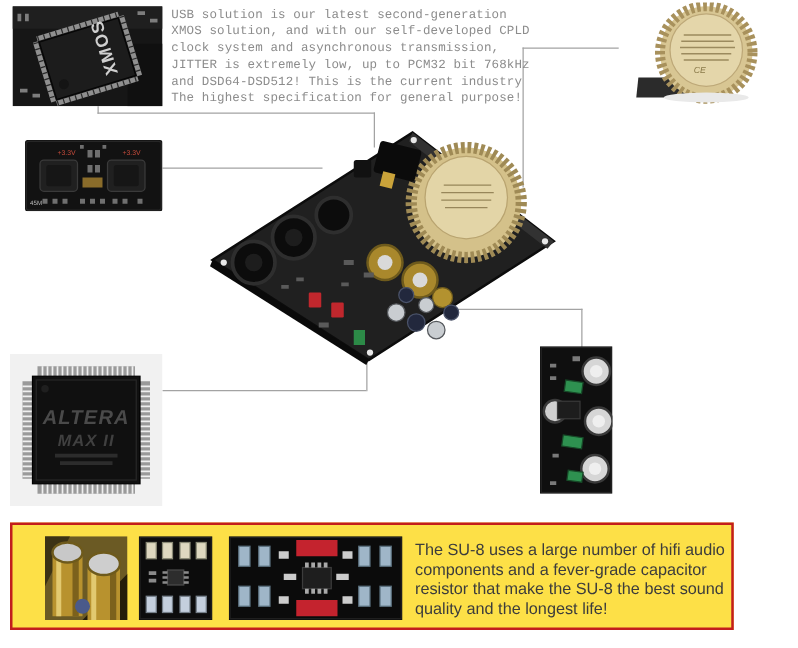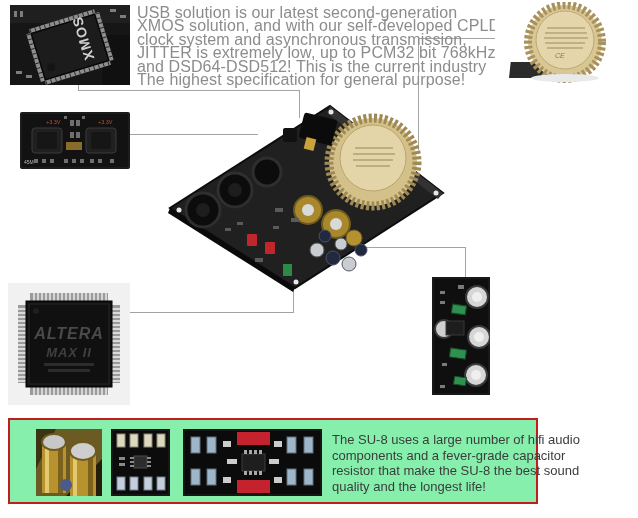--- a/index.html
+++ b/index.html
@@ -1,24 +1,24 @@
 <!DOCTYPE html>
 <html><head>
 <meta charset="utf-8">
 <style>
   html,body{margin:0;padding:0;}
   body{width:638px;height:518px;background:#ffffff;overflow:hidden;
        font-family:"Liberation Sans","DejaVu Sans",sans-serif;}
   #stage{position:relative;width:638px;height:518px;background:#fff;}
-  .txt{position:absolute;white-space:pre;color:#8c8c8c;font-size:16px;
-       line-height:13.4px;letter-spacing:0.1px;}
+  .txt{position:absolute;white-space:pre;color:#8c8c8c;font-size:10px;
+       line-height:13.4px;letter-spacing:0.1px;font-family:Liberation Mono, monospace;}
   .line{position:absolute;background:#a3a3a3;}
   .photo{position:absolute;display:block;}
-  #footer-box{position:absolute;left:8px;top:418px;width:530px;height:86px;
-      border:2px solid #c21d1d;background:#86efac;box-sizing:border-box;padding-left:32px;}
+  #footer-box{position:absolute;left:8px;top:418px;width:579px;height:86px;
+      border:2px solid #c21d1d;background:#fde047;box-sizing:border-box;padding-left:32px;}
   #footer-text{position:absolute;left:322px;top:12px;white-space:pre;
       color:#3c3c3c;font-size:13px;line-height:15.5px;}
   svg{display:block;}
 </style>
 </head>
 <body>
 
 <div id="stage">
 
   <div class="line" style="left:78px;top:85px;width:1px;height:6px"></div>

